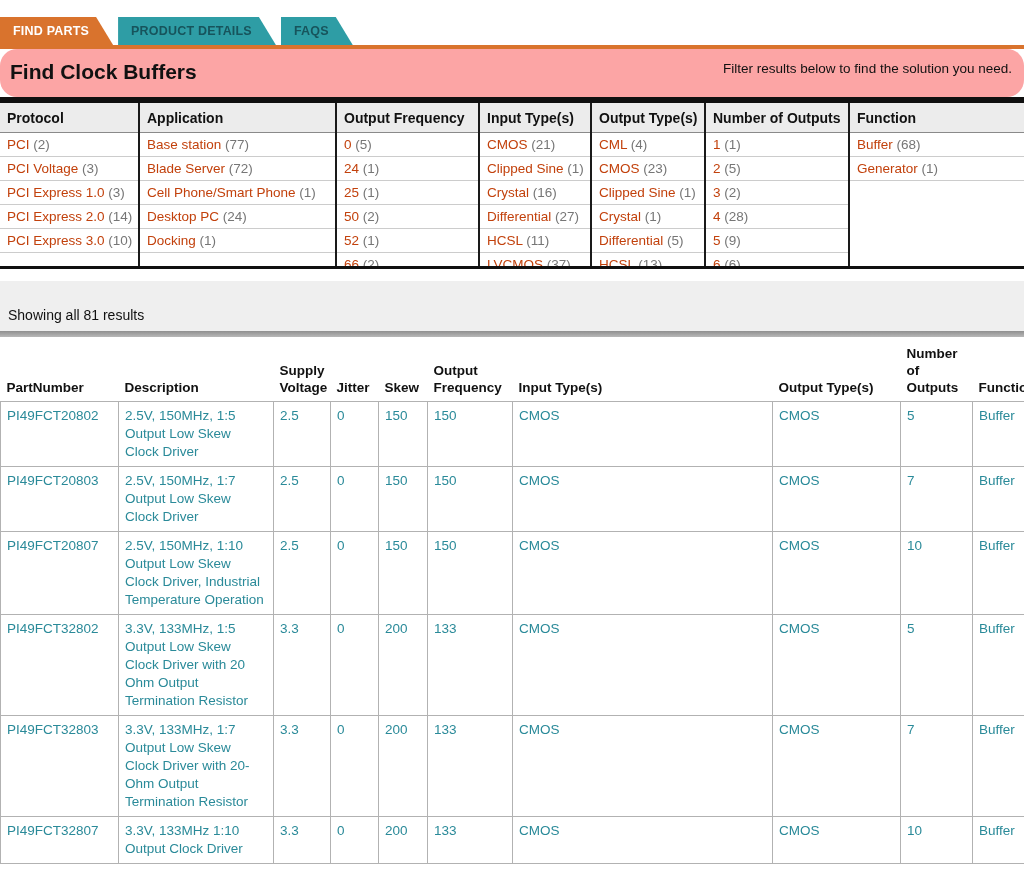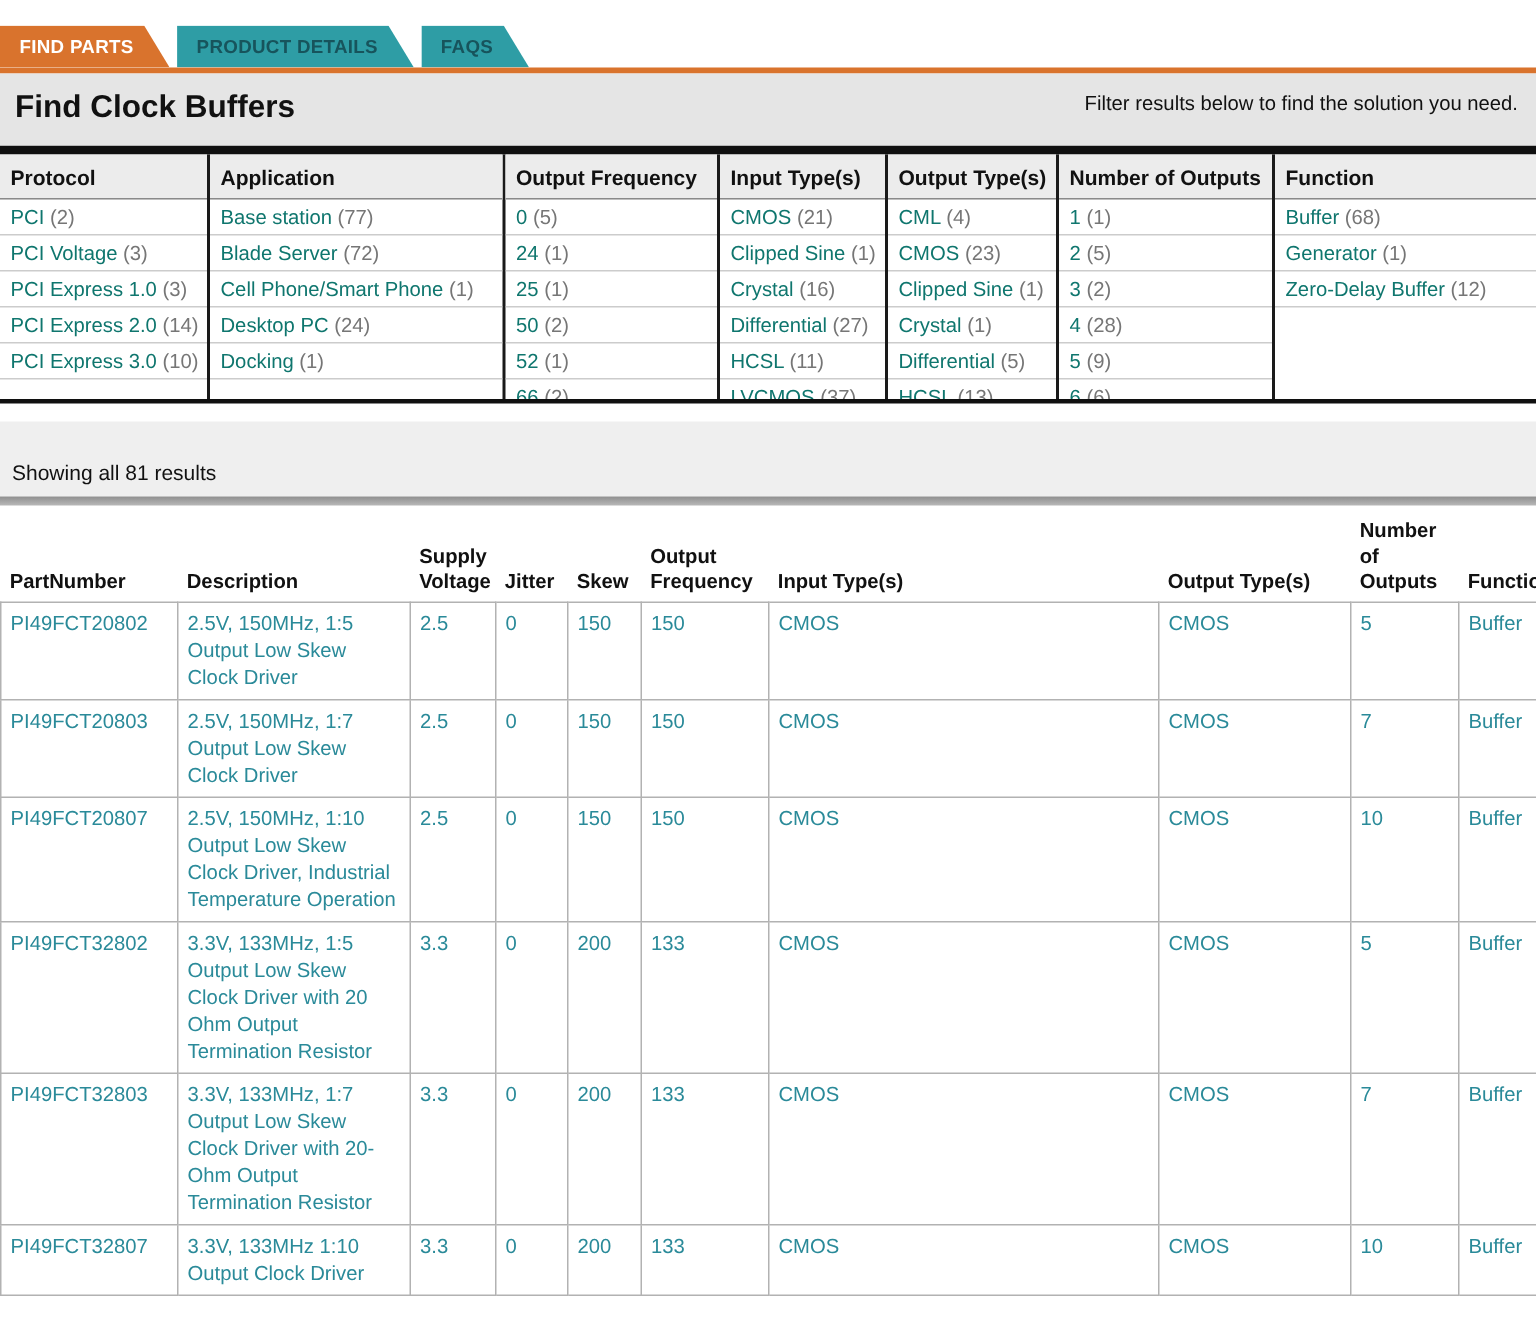--- a/index.html
+++ b/index.html
@@ -12,35 +12,35 @@
   .tabbar { display:flex; align-items:flex-end; height:45px; gap:5px; }
   .tab {
     height:28px; line-height:29px; padding:0 24px 0 13px;
     background:#2E9DA5; color:#17545C; font-weight:bold; font-size:12.5px;
     letter-spacing:.2px; clip-path:polygon(0 0, calc(100% - 17px) 0, 100% 100%, 0 100%);
     cursor:pointer; white-space:nowrap;
   }
   .tab-active { background:#D9732D; color:#fff; }
   .orange-rule { height:4px; background:#D9732D; }
   
-  .page-header { height:48px; background:#e5e5e5; position:relative; }
+  .page-header { height:48px; background:#fca5a5; position:relative;border-radius:17px; }
   .page-header h1 { margin:0; padding:11px 0 0 10px; font-size:21px; font-weight:bold; }
   .hint { position:absolute; right:12px; bottom:21px; font-size:13.5px; }
   
   .filter-table { display:flex; border-top:6px solid #101010; border-bottom:3px solid #101010; }
   .fcol { border-right:2px solid #1a1a1a; flex:0 0 auto; }
   .fcol:last-child { border-right:none; flex:1 1 auto; }
   .fhead {
     height:30px; line-height:30px; padding-left:7px; background:#ececec;
     border-bottom:1px solid #8a8a8a; font-weight:bold; font-size:14px; white-space:nowrap; overflow:hidden;
   }
   .fitems { height:133px; overflow:hidden; }
   .fitem { height:24px; line-height:23px; padding-left:7px; border-bottom:1px solid #ccc;
            font-size:13.5px; white-space:nowrap; overflow:hidden; }
-  .flink { color:#0f766e; cursor:pointer; }
+  .flink { color:#c2410c; cursor:pointer; }
   .fcount { color:#767676; }
   
   .results-bar { margin-top:12px; height:50px; background:#efefef; padding:26px 6px 0 8px; font-size:14px; }
   .divider { height:6px; background:linear-gradient(#8f8f8f,#b8b8b8); }
   .results-wrap { width:1024px; overflow:hidden; }
   table.results { border-collapse:collapse; table-layout:fixed; width:1067px; }
   table.results th {
     vertical-align:bottom; text-align:left; font-size:13.5px; font-weight:bold;
     padding:8px 6px 5px; line-height:17px; color:#111;
   }
@@ -136,21 +136,20 @@
           <div class="fitem"><span class="flink">4</span> <span class="fcount">(28)</span></div>
           <div class="fitem"><span class="flink">5</span> <span class="fcount">(9)</span></div>
           <div class="fitem"><span class="flink">6</span> <span class="fcount">(6)</span></div>
         </div>
       </div>
       <div class="fcol">
         <div class="fhead">Function</div>
         <div class="fitems">
           <div class="fitem"><span class="flink">Buffer</span> <span class="fcount">(68)</span></div>
           <div class="fitem"><span class="flink">Generator</span> <span class="fcount">(1)</span></div>
-          <div class="fitem"><span class="flink">Zero-Delay Buffer</span> <span class="fcount">(12)</span></div>
         </div>
       </div>
     </div>
 
   <div class="results-bar">
     <span>Showing all 81 results</span>
   </div>
   <div class="divider"></div>
 
   <div class="results-wrap">

